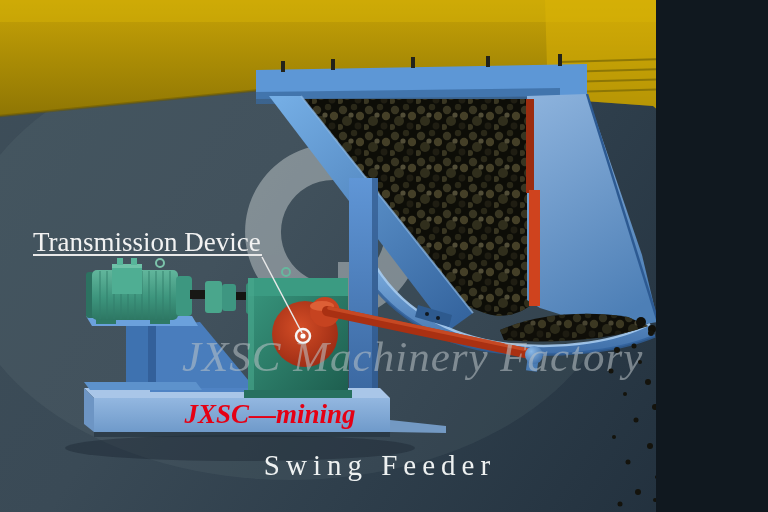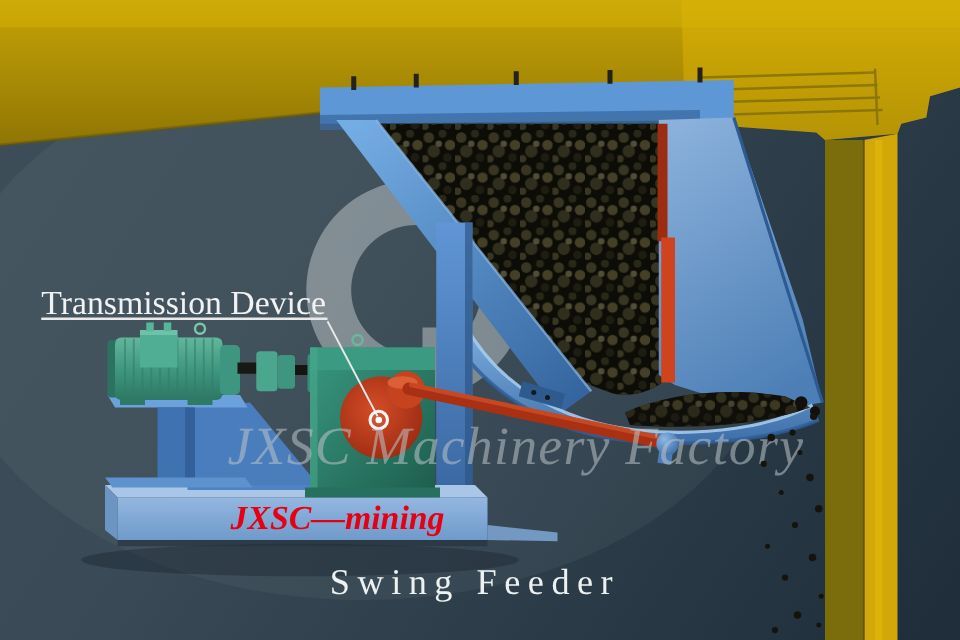--- a/index.html
+++ b/index.html
@@ -1,16 +1,16 @@
 <!DOCTYPE html>
 <html><head>
 <meta charset="utf-8">
 <style>
   html,body{margin:0;padding:0;background:#10181f;}
-  #stage{position:relative;width:768px;height:512px;overflow:hidden;
+  #stage{position:relative;width:656px;height:512px;overflow:hidden;
          font-family:"Liberation Serif", serif;}
   svg{display:block;}
   text{font-family:"Liberation Serif", serif;}
 </style>
 </head>
 <body>
 
 <div id="stage">
 <svg width="768" height="512" viewBox="0 0 768 512">
   <defs>

